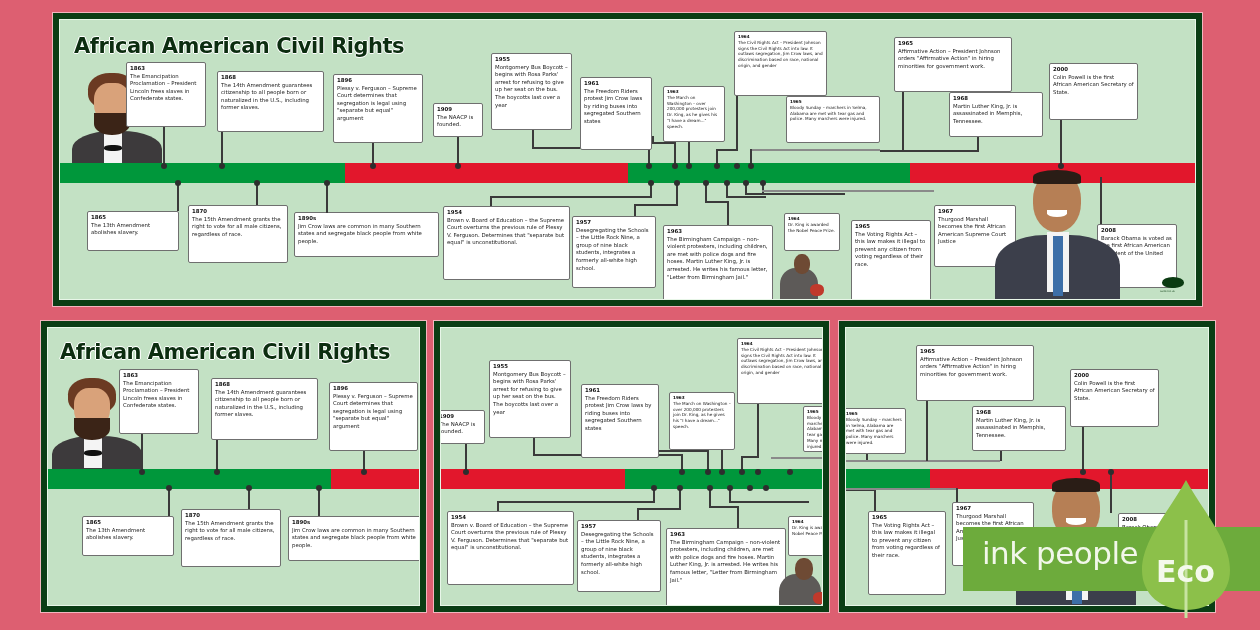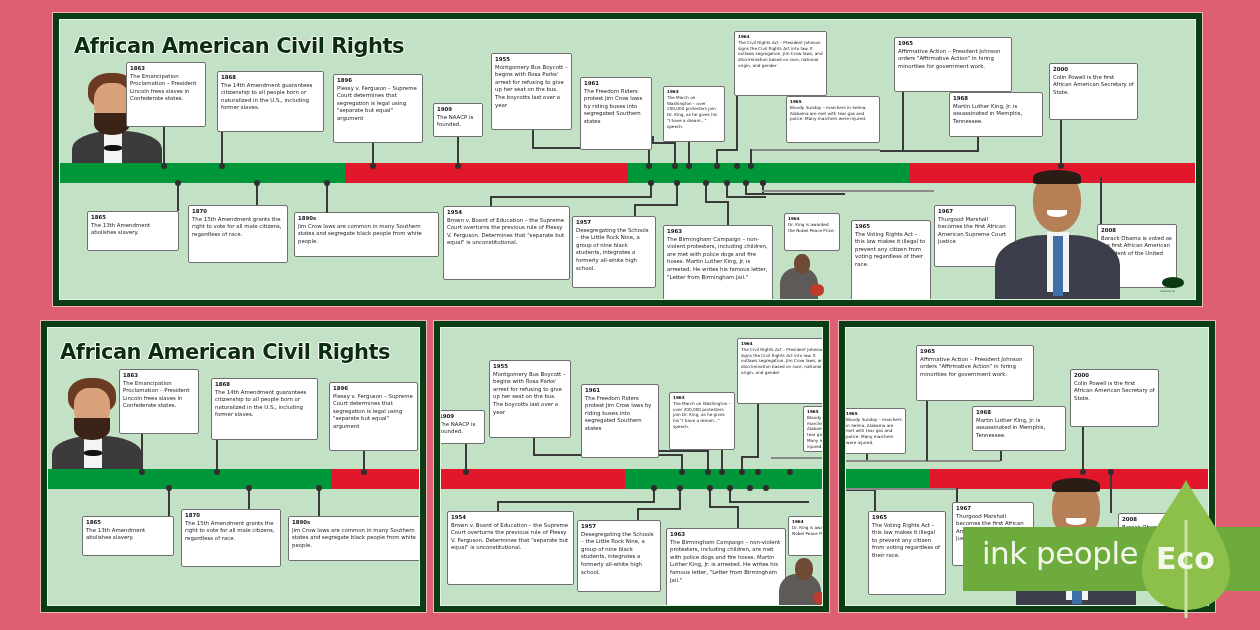--- a/index.html
+++ b/index.html
@@ -47,21 +47,21 @@
   .mlk .bible { position: absolute; border-radius: 45%; background: #c0392b; }
 
   .logo { position: absolute; }
   .logo .blob { position: absolute; background: #0b3b12; border-radius: 50% 50% 45% 45%; }
   .logo .txt { position: absolute; font-size: 2.5px; color: #0b3b12; white-space: nowrap; }
 
   
   .eco-band { position: absolute; left: 963px; top: 527px; width: 297px; height: 64px; background: #6dab3c; }
   .eco-text { position: absolute; left: 982px; top: 535px; color: #f2f7ea; font-family: "DejaVu Sans", sans-serif; font-size: 31px; letter-spacing: -0.5px; white-space: nowrap; }
   .eco-leaf { position: absolute; left: 1142px; top: 480px; width: 88px; height: 138px; }
-  .eco-word { position: absolute; left: 1156px; top: 541px; font-family: "DejaVu Sans", sans-serif; font-weight: bold; font-size: 30px; color: #f4f9ec; }
+  .eco-word { position: absolute; left: 1156px; top: 554px; font-family: "DejaVu Sans", sans-serif; font-weight: bold; font-size: 30px; color: #f4f9ec; }
 </style>
 </head>
 <body>
 
 <div class="poster" style="left:52px; top:12px; width:1151px; height:295px;">
   <div class="inner">
     <div class="title" style="left:14px; top:14px; font-size:21px;">African American Civil Rights</div>
 
     <div class="portrait lincoln" style="left:8px; top:53px; width:95px; height:90px;">
       <div class="suit" style="left:4px; top:58px; width:90px; height:40px;"></div>

